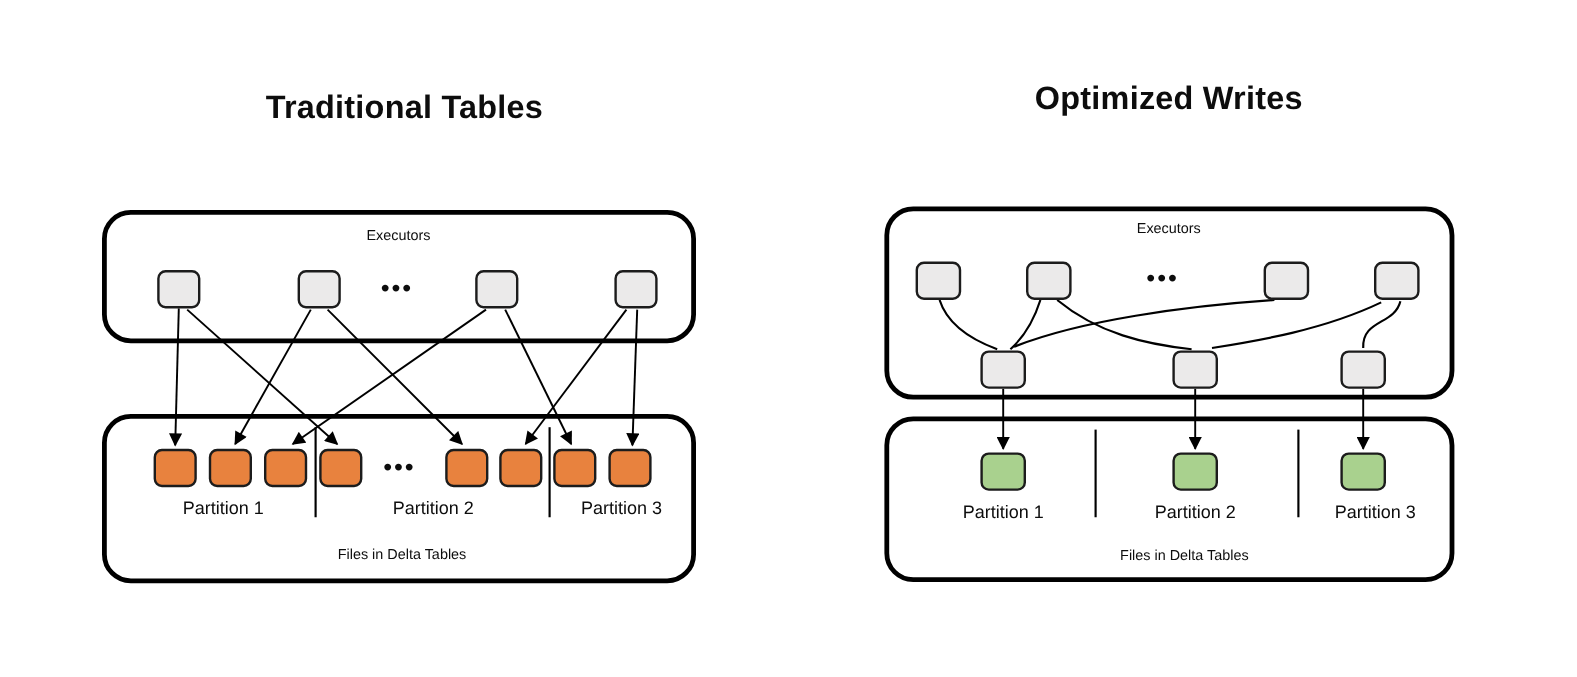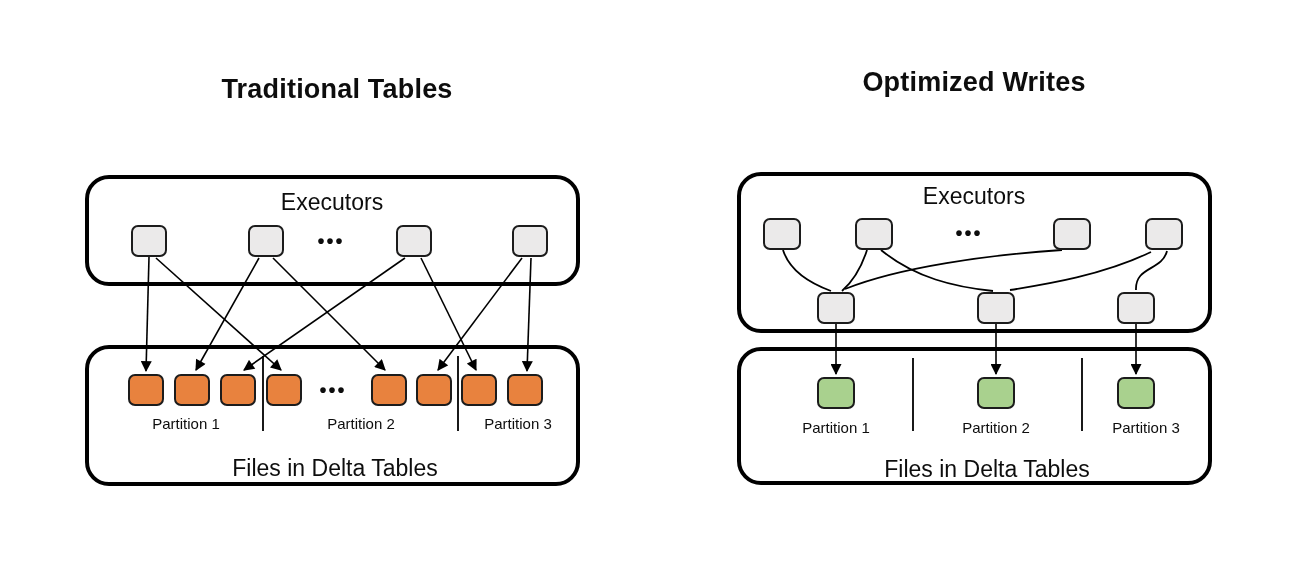--- a/index.html
+++ b/index.html
@@ -17,21 +17,21 @@
     border:2px solid #1c1c1c;border-radius:7px;background:#EBEAEA;z-index:4;
   }
   .sq.w38{width:38px;}
   .sq.orange{background:#E8823E;}
   .sq.green{background:#A9D18E;}
   .title{
     position:absolute;font-size:27px;font-weight:600;letter-spacing:.2px;
     transform:translateX(-50%);white-space:nowrap;z-index:5;color:#0d0d0d;
   }
   .box-label{
-    position:absolute;font-size:23px;font-weight:400;
+    position:absolute;font-size:12px;font-weight:400;
     transform:translateX(-50%);white-space:nowrap;z-index:5;color:#0d0d0d;
   }
   .part-label{
     position:absolute;font-size:15px;font-weight:400;
     transform:translateX(-50%);white-space:nowrap;z-index:5;color:#0d0d0d;
   }
   .dots{
     position:absolute;font-size:20px;font-weight:700;letter-spacing:2px;
     transform:translate(-50%,-50%);white-space:nowrap;z-index:4;color:#0d0d0d;
   }

